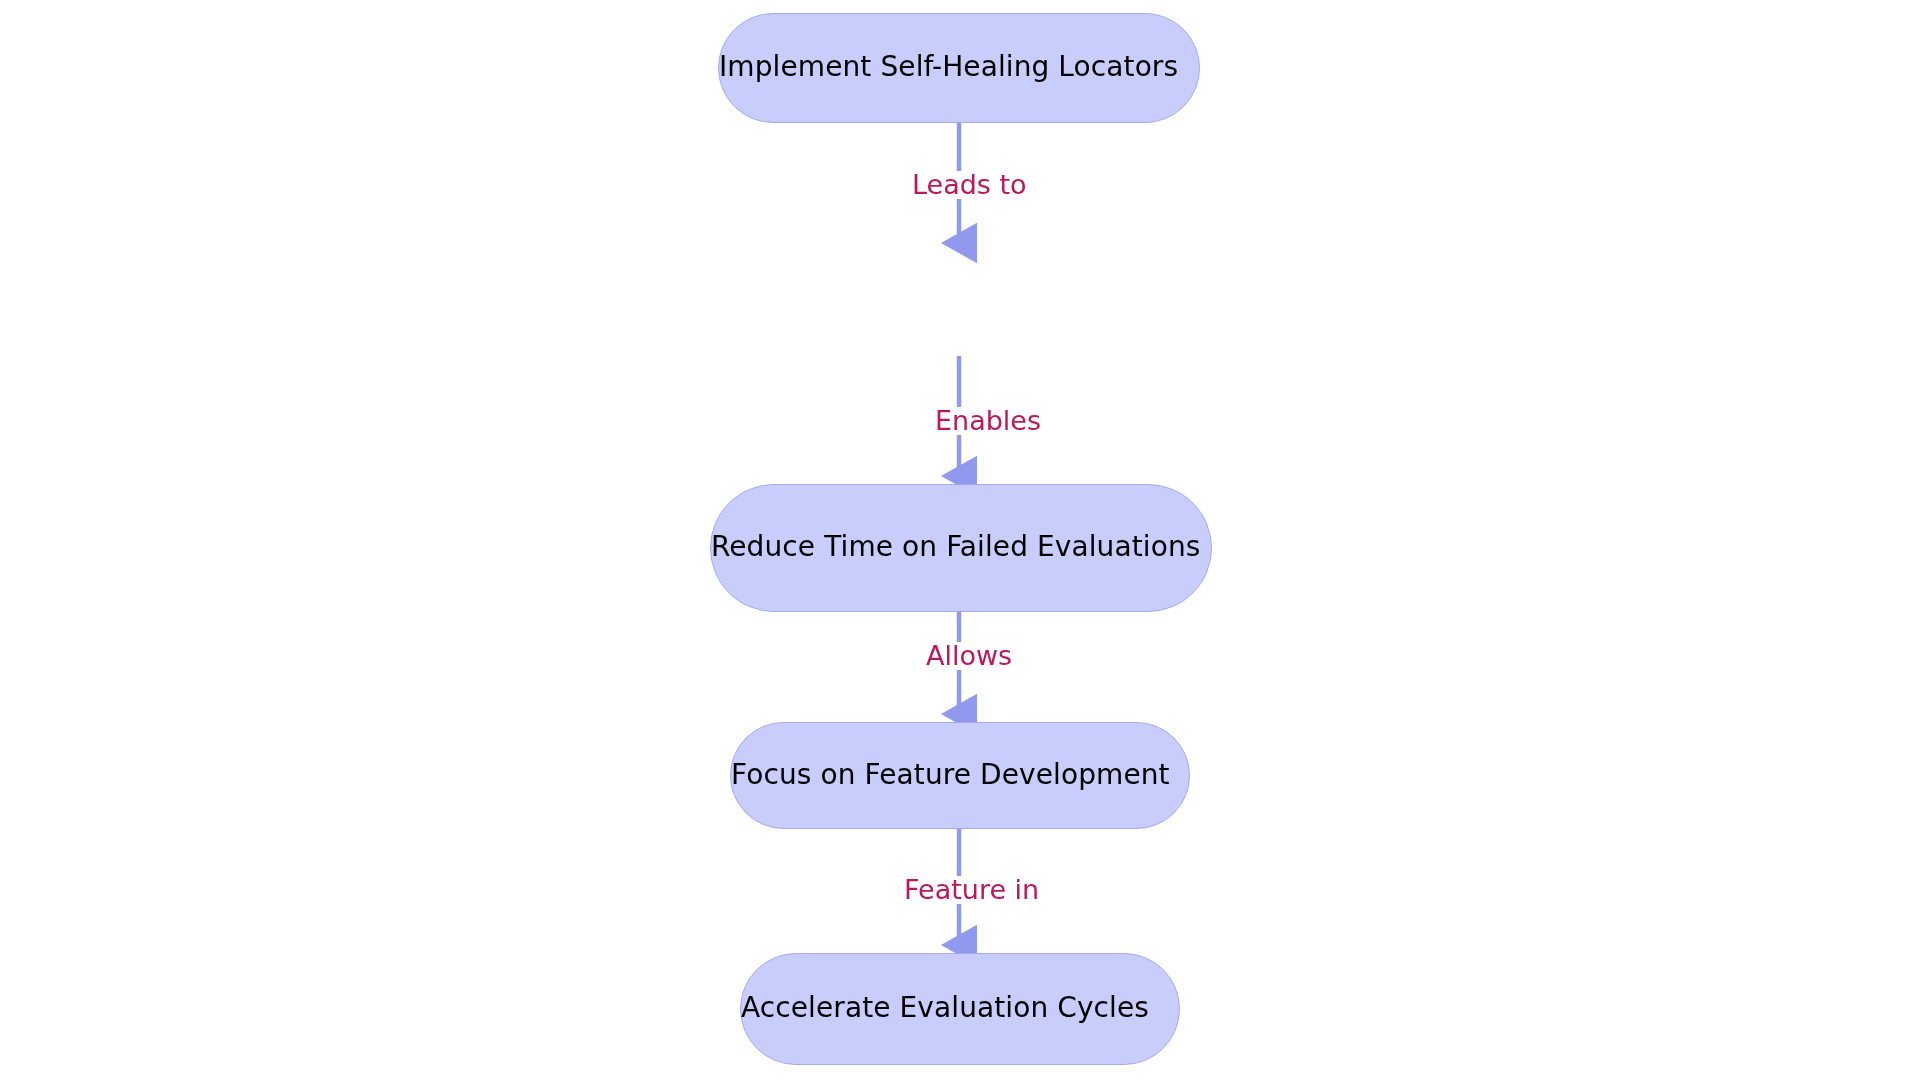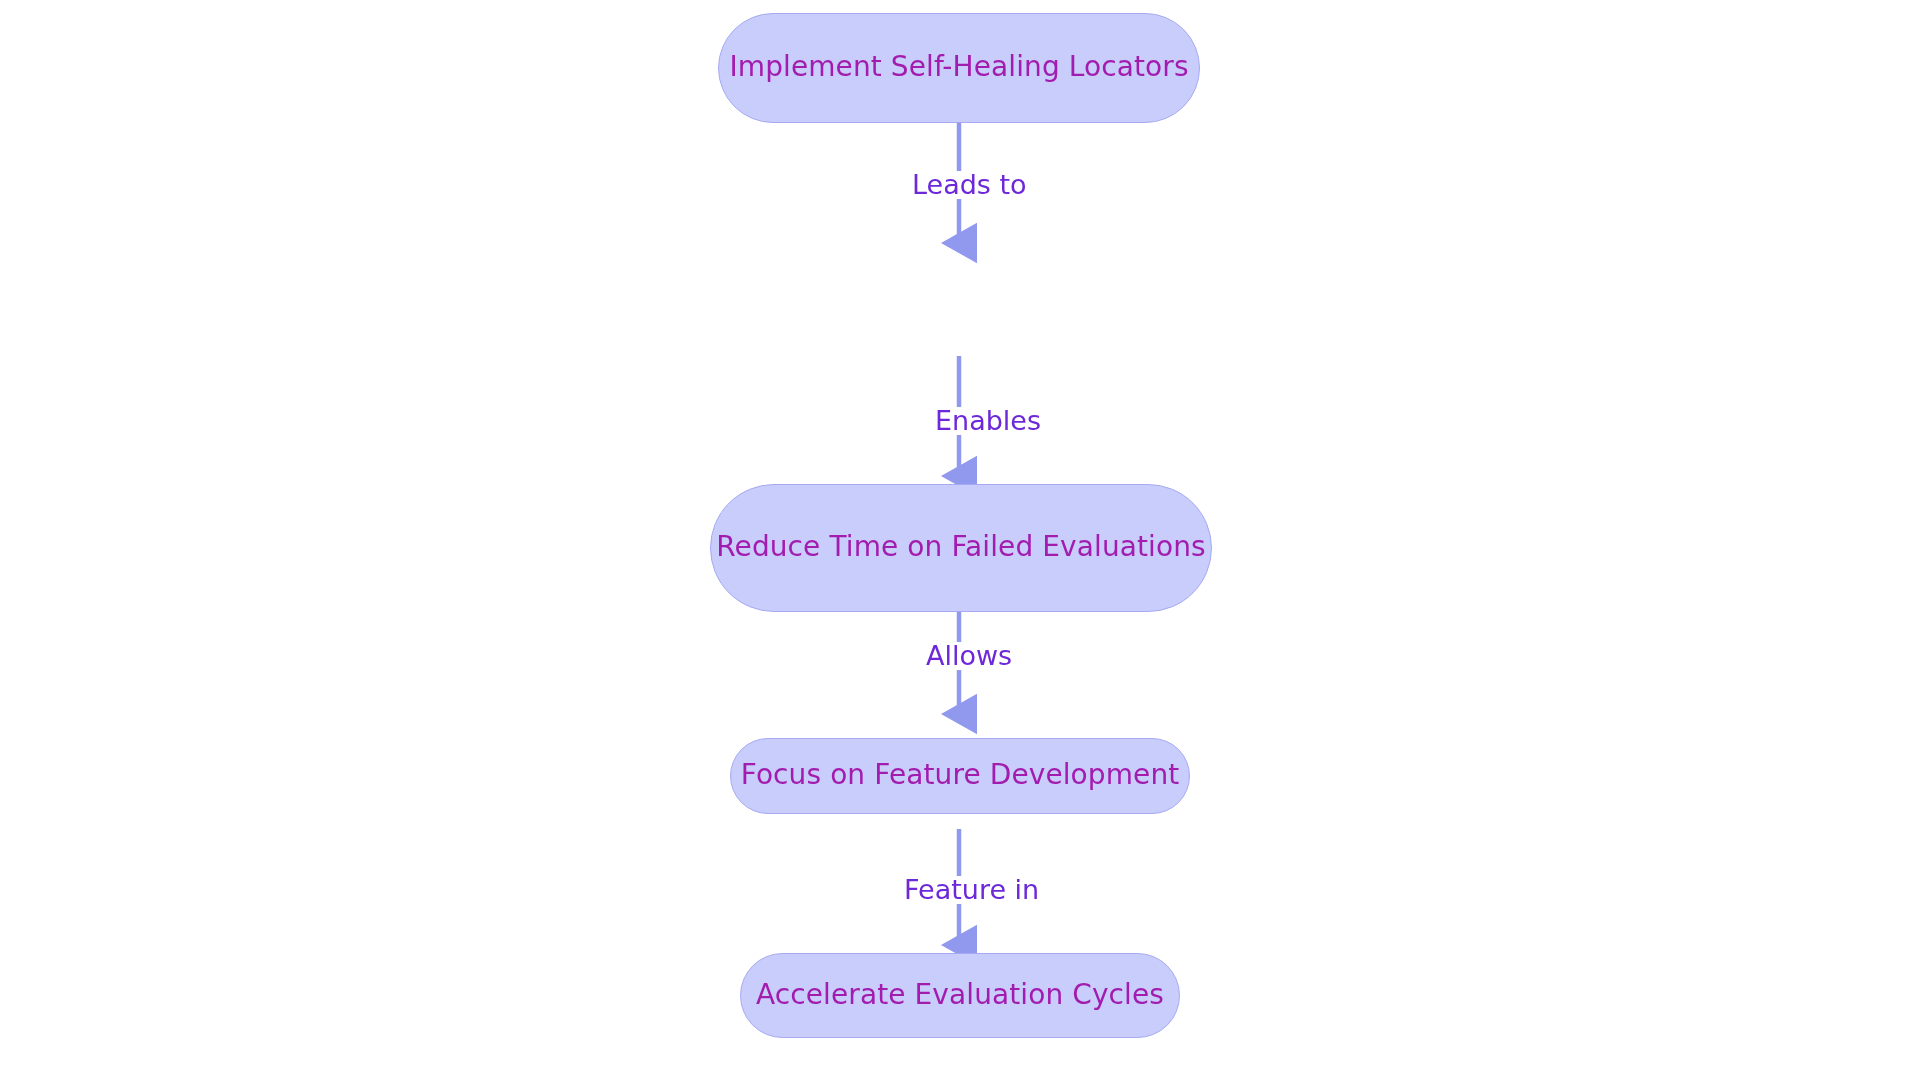--- a/index.html
+++ b/index.html
@@ -28,56 +28,55 @@
     top: 0;
     width: 1920px;
     height: 1083px;
   }
 
   .node {
     position: absolute;
     box-sizing: border-box;
     display: flex;
     align-items: center;
-    justify-content: center;
     background: #c9cdfb;
     border: 1.6px solid #a5aaf2;
     border-radius: 999px;
-    color: #a21caf;
+    color: #000000;
     font-size: 28px;
     font-weight: 400;
     letter-spacing: 0.1px;
     white-space: nowrap;
     user-select: none;
   }
 
   .node-label {
     display: block;
     line-height: 1;
     padding-bottom: 2px;
   }
 
   .edge-label {
     position: absolute;
-    color: #6d28d9;
+    color: #be185d;
     font-size: 27px;
     font-weight: 400;
     white-space: nowrap;
     background: #ffffff;
     padding: 0 8px;
     line-height: 1.05;
     user-select: none;
   }
 
   
   #node-0 { left: 718px;  top: 13px;  width: 482px; height: 110px; }
   #node-1 { left: 762px;  top: 251px; width: 394px; height: 105px; }
   #node-2 { left: 710px;  top: 484px; width: 502px; height: 128px; }
-  #node-3 { left: 730px;  top: 722px; width: 460px; height: 76px; margin-top: 16px; }
-  #node-4 { left: 740px;  top: 953px; width: 440px; height: 85px; }
+  #node-3 { left: 730px;  top: 722px; width: 460px; height: 107px; }
+  #node-4 { left: 740px;  top: 953px; width: 440px; height: 112px; }
 
   
   #edge-label-0 { left: 904px; top: 171px; }
   #edge-label-1 { left: 910px; top: 407px; margin-left: 17px; }
   #edge-label-2 { left: 918px; top: 642px; }
   #edge-label-3 { left: 896px; top: 876px; }
 </style>
 </head>
 <body>
 

